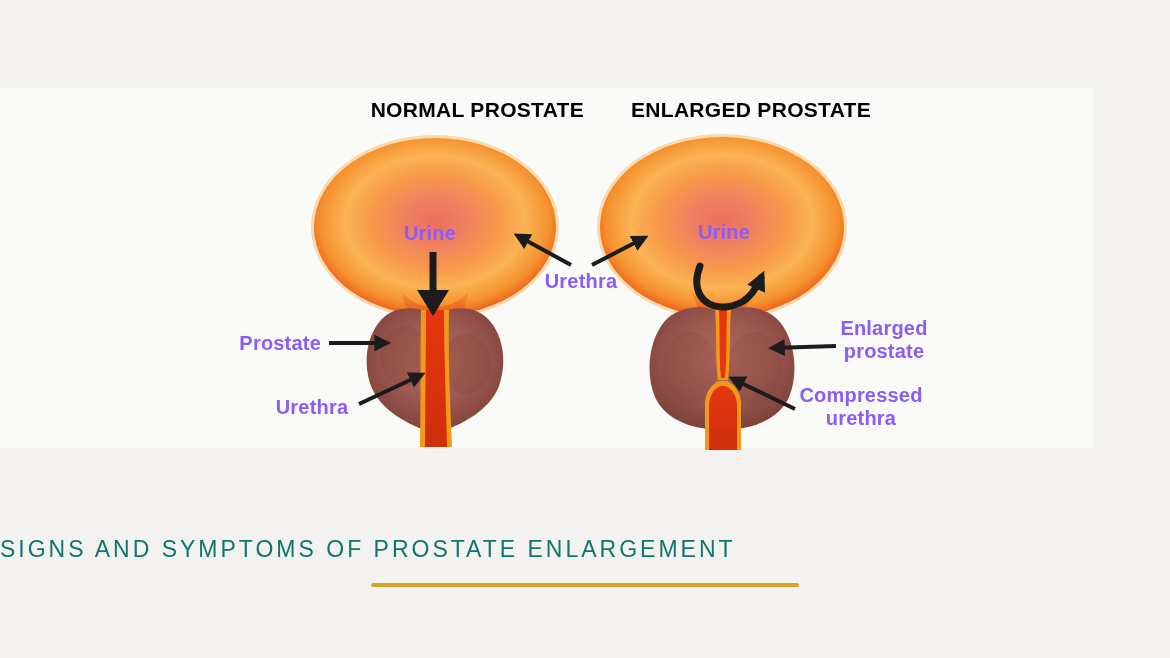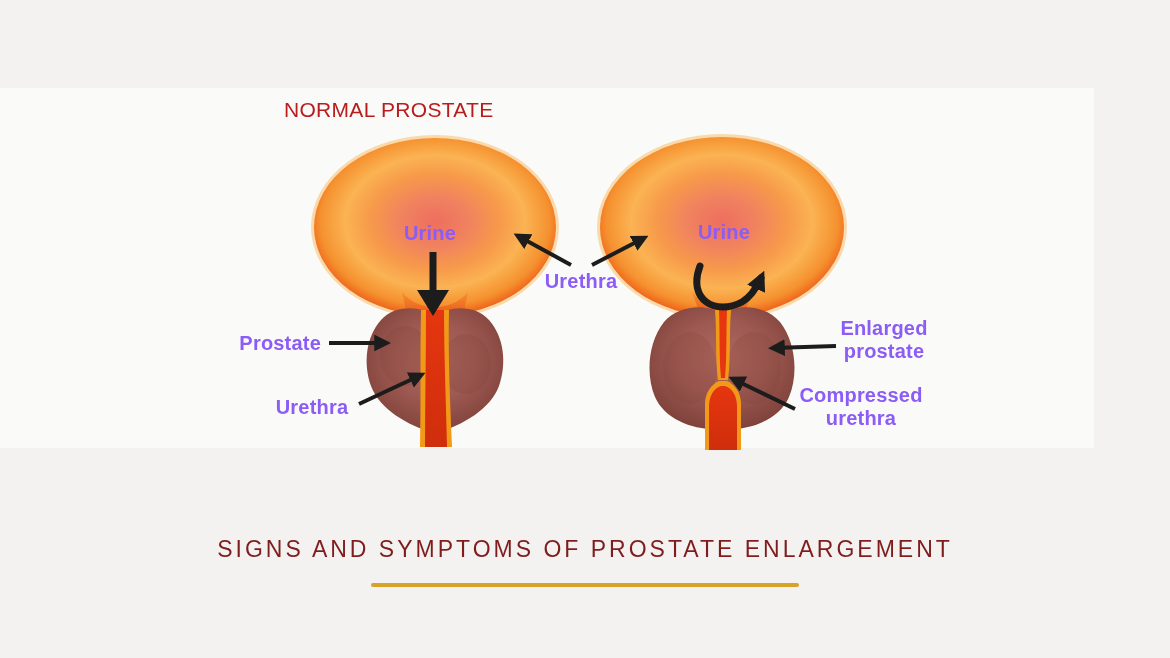--- a/index.html
+++ b/index.html
@@ -13,27 +13,27 @@
     position:absolute;left:0;top:88px;width:1094px;height:360px;
     background:#fafaf8;
   }
   .stage{position:absolute;left:0;top:0;width:1170px;height:658px;}
   svg.art{position:absolute;left:0;top:0;}
   .lbl{
     position:absolute;color:#8b5cf6;font-weight:bold;font-size:20px;
     text-align:center;line-height:23px;letter-spacing:0.2px;z-index:5;
   }
   .hdr{
-    position:absolute;color:#b91c1c;font-weight:normal;font-size:21px;
-    text-align:left;letter-spacing:0.3px;z-index:5;width:300px;
+    position:absolute;color:#000000;font-weight:bold;font-size:21px;
+    text-align:right;letter-spacing:0.3px;z-index:5;width:300px;
   }
   .lbl.right-align{text-align:right;}
   .footer-title{
-    position:absolute;left:0;top:536px;width:1170px;text-align:center;
-    color:#7f1d1d;font-size:23px;font-weight:500;letter-spacing:3px;z-index:5;
+    position:absolute;left:0;top:536px;width:1170px;
+    color:#0f766e;font-size:23px;font-weight:500;letter-spacing:3px;z-index:5;
   }
   .footer-underline{
     position:absolute;left:371px;top:583px;width:428px;height:4px;
     background:#d8a228;border-radius:2px;z-index:5;
   }
 </style>
 </head>
 <body>
 
 <div class="stage">
@@ -107,20 +107,21 @@
       <line x1="329" y1="343" x2="386" y2="343" marker-end="url(#ah)" stroke="#1c1c1c"></line>
       <line x1="359" y1="404" x2="421" y2="375" marker-end="url(#ah)" stroke="#1c1c1c"></line>
       <line x1="571" y1="265" x2="518" y2="236" marker-end="url(#ah)" stroke="#1c1c1c"></line>
       <line x1="592" y1="265" x2="644" y2="238" marker-end="url(#ah)" stroke="#1c1c1c"></line>
       <line x1="836" y1="346" x2="773" y2="348" marker-end="url(#ah)" stroke="#1c1c1c"></line>
       <line x1="795" y1="409" x2="733" y2="379" marker-end="url(#ah)" stroke="#1c1c1c"></line>
     </g>
   </svg>
 
   <div class="hdr" style="left:284px;top:98px;">NORMAL PROSTATE</div>
+  <div class="hdr" style="left:571px;top:98px;">ENLARGED PROSTATE</div>
 
   <div class="lbl" style="left:380px;top:222px;width:100px;">Urine</div>
   <div class="lbl" style="left:674px;top:221px;width:100px;">Urine</div>
 
   <div class="lbl" style="left:521px;top:270px;width:120px;">Urethra</div>
 
   <div class="lbl right-align" style="left:221px;top:332px;width:100px;">Prostate</div>
   <div class="lbl" style="left:262px;top:396px;width:100px;">Urethra</div>
 
   <div class="lbl" style="left:809px;top:317px;width:150px;">

